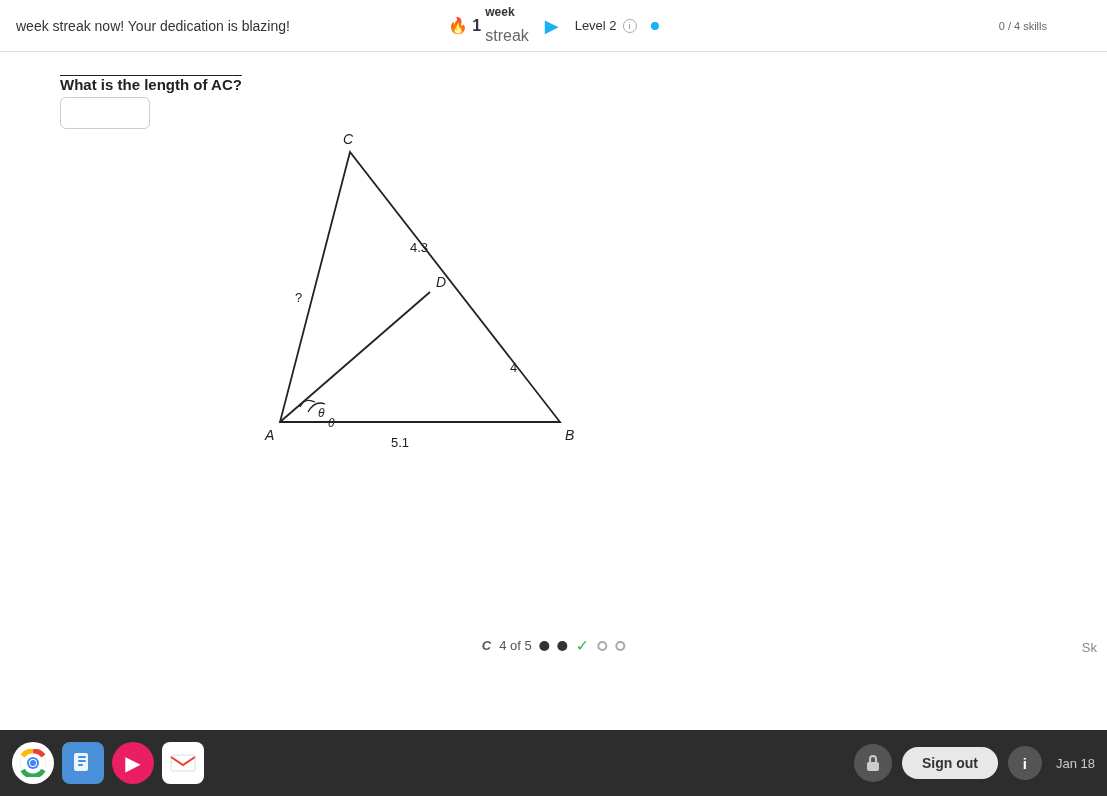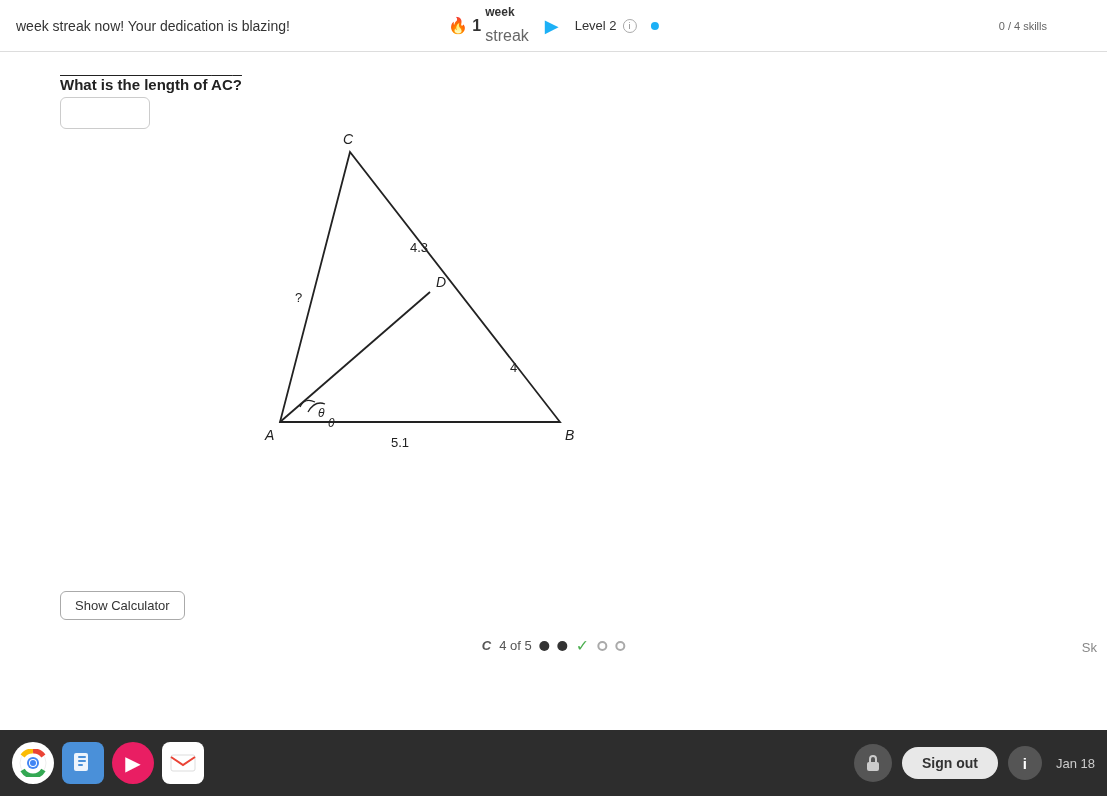--- a/index.html
+++ b/index.html
@@ -320,21 +320,20 @@
 
         <path d="M 100,275 Q 105,265 115,270" fill="none" stroke="#222" stroke-width="1.3"></path>
         <path d="M 108,280 Q 115,268 125,272" fill="none" stroke="#222" stroke-width="1.3"></path>
 
         <text x="118" y="285" font-size="12" font-style="italic" fill="#222">θ</text>
         <text x="128" y="295" font-size="12" font-style="italic" fill="#222">θ</text>
       </svg>
     </div>
 
     
-    <button class="show-calculator-btn">Show Calculator</button>
 
     
     <div class="progress-dots">
       <span style="font-style:italic;font-weight:bold;">C</span>
       <span>4 of 5</span>
       <span class="dot dot-filled"></span>
       <span class="dot dot-filled2"></span>
       <span class="dot-check">✓</span>
       <span class="dot dot-empty"></span>
       <span class="dot dot-empty"></span>

